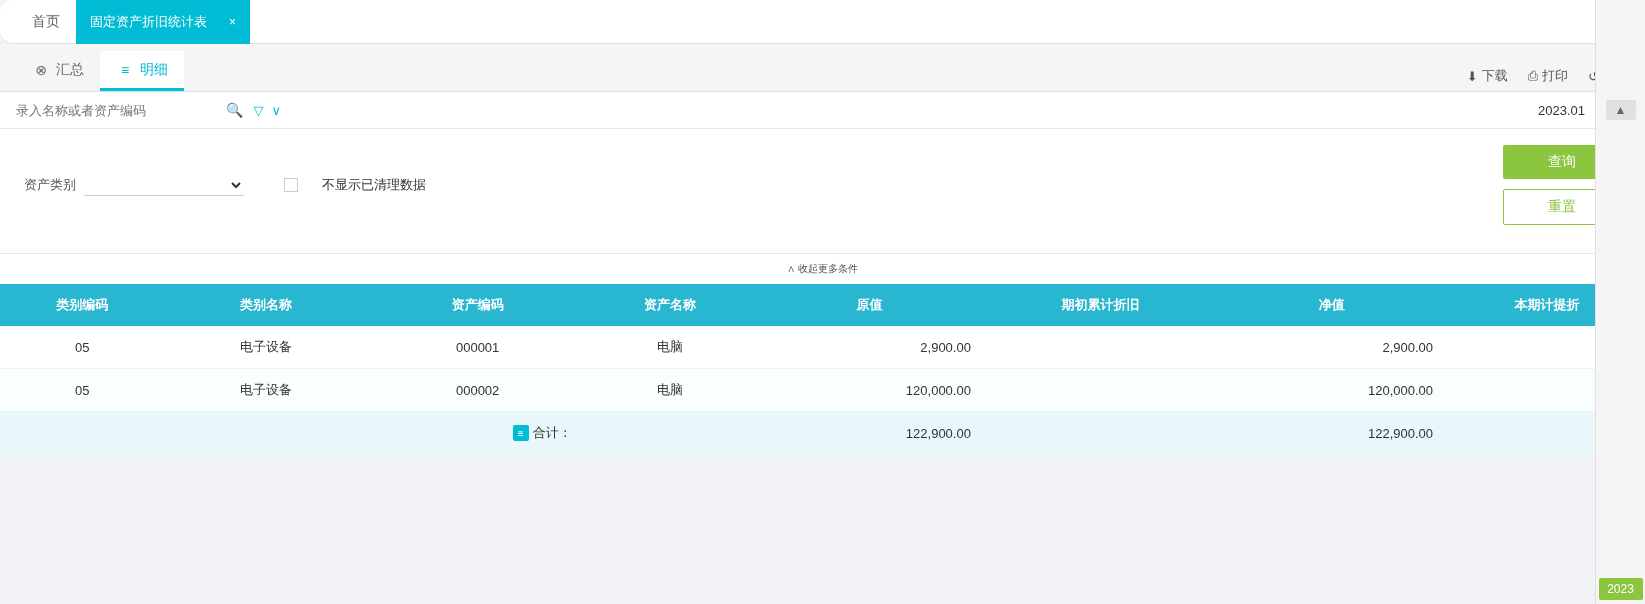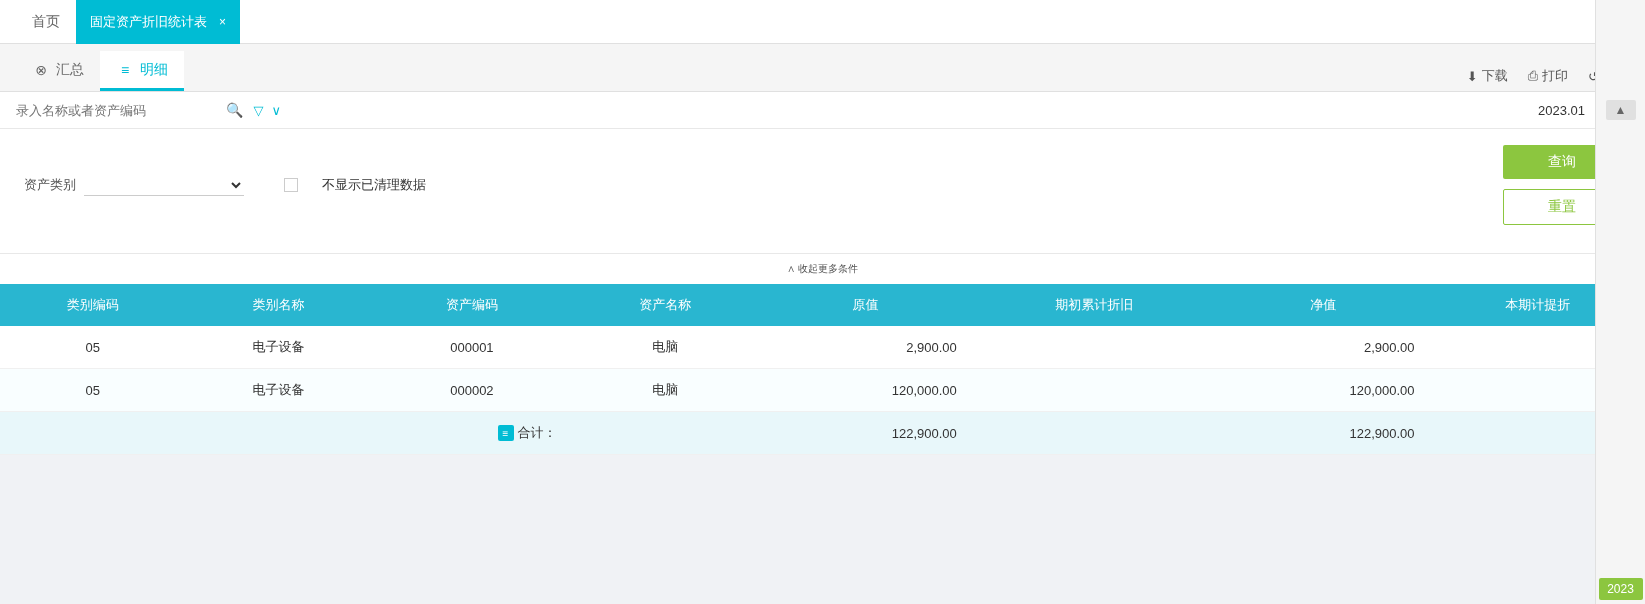--- a/index.html
+++ b/index.html
@@ -16,36 +16,37 @@
 
     
     .top-nav {
       display: flex;
       align-items: center;
       background: #fff;
       border-bottom: 1px solid #e0e0e0;
       height: 44px;
       padding: 0 16px;
       gap: 0;
+      border-radius: 13px;
     }
     .nav-home {
       color: #666;
       font-size: 14px;
       padding: 0 16px;
       cursor: pointer;
     }
     .nav-tab {
       display: flex;
       align-items: center;
       background: #00bcd4;
       color: #fff;
       padding: 0 14px;
       height: 44px;
       font-size: 13px;
-      gap: 8px;
+      gap: 18px;
       position: relative;
     }
     .nav-tab-close {
       font-size: 12px;
       cursor: pointer;
       margin-left: 4px;
     }
     .close-window {
       position: absolute;
       right: 20px;
@@ -243,22 +244,22 @@
     }
     table {
       width: 100%;
       border-collapse: collapse;
     }
     thead tr {
       background: #29b6d0;
       color: #fff;
     }
     thead th {
-      padding: 12px 16px;
-      font-weight: normal;
+      padding: 12px 8px;
+      font-weight: bold;
       font-size: 13px;
       text-align: center;
       white-space: nowrap;
     }
     tbody tr {
       border-bottom: 1px solid #f0f0f0;
     }
     tbody tr:nth-child(odd) {
       background: #fff;
     }

